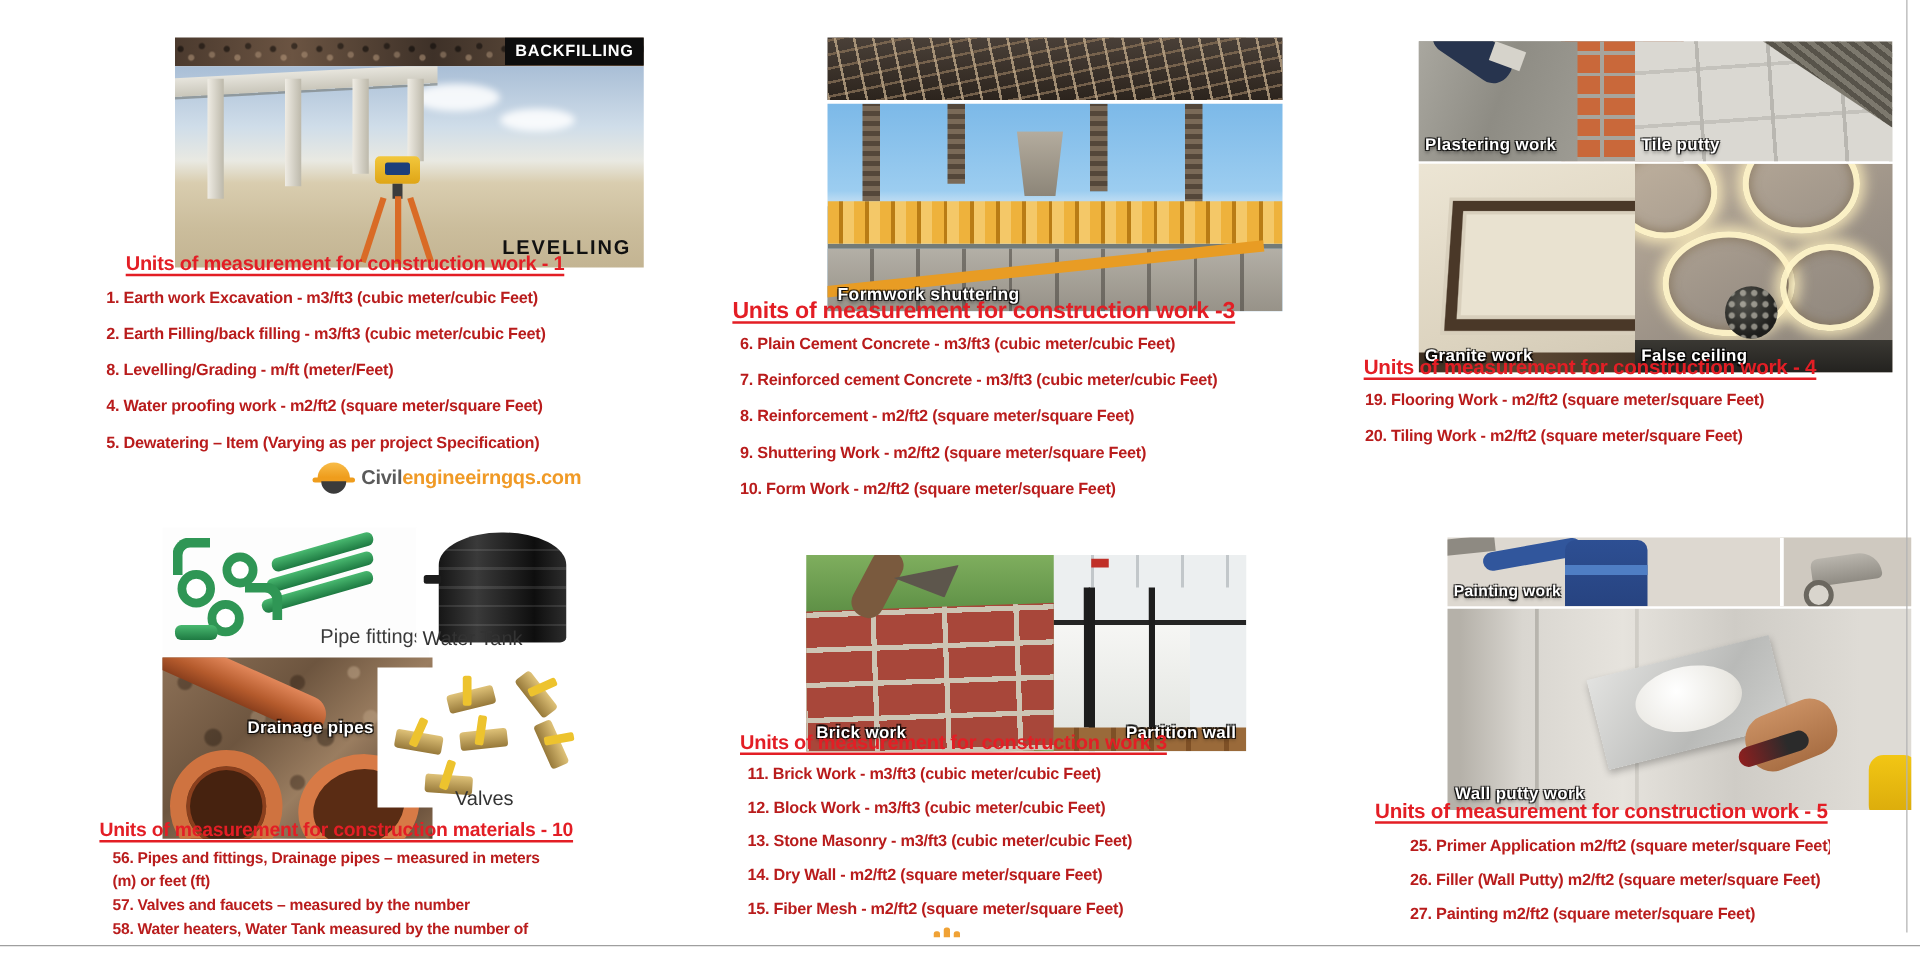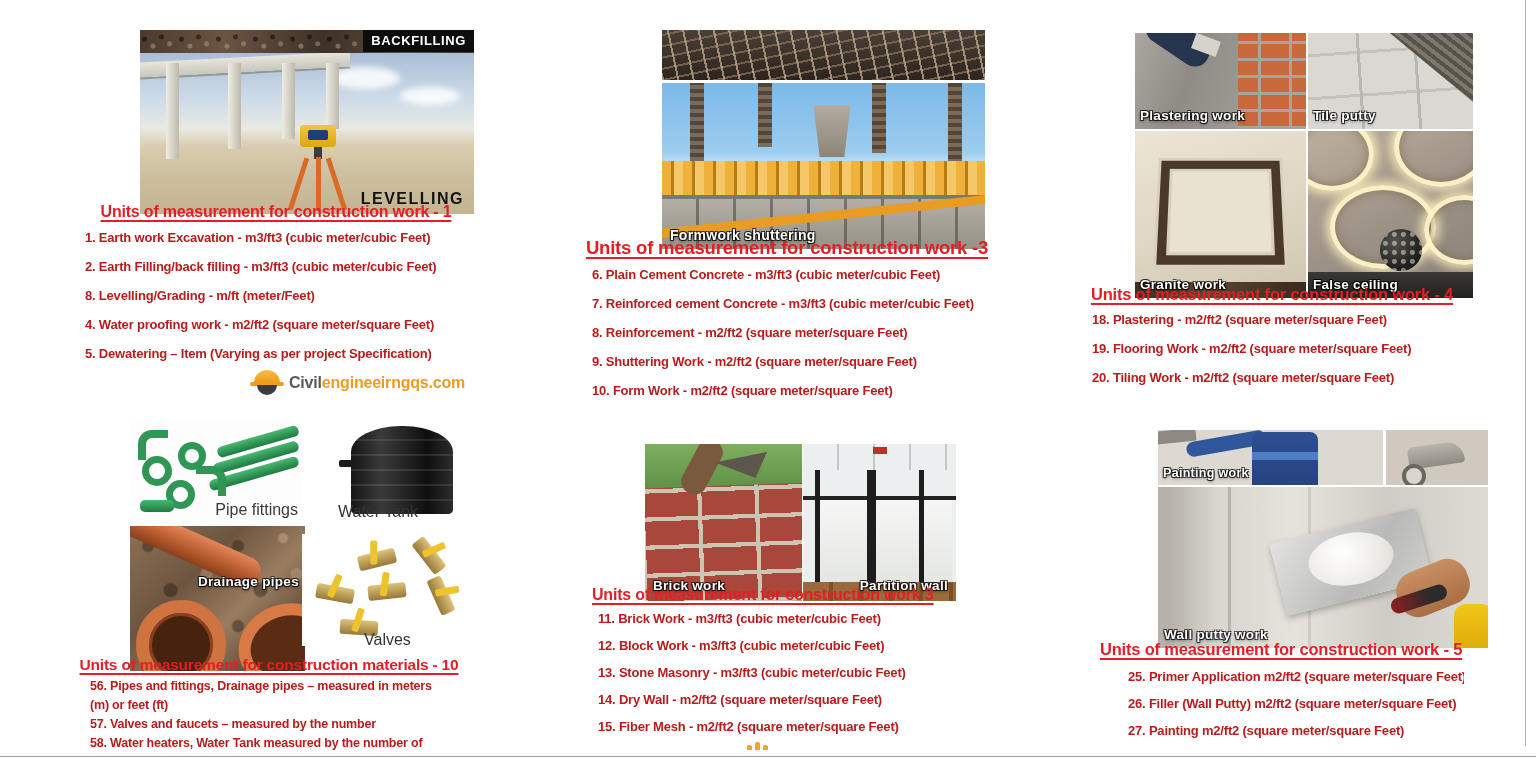--- a/index.html
+++ b/index.html
@@ -1,18 +1,18 @@
 <!DOCTYPE html>
 <html><head>
 <meta charset="utf-8">
 <style>
   html,body{margin:0;padding:0;background:#ffffff;}
   .page{position:relative;width:1536px;height:768px;background:#fff;overflow:hidden;
         font-family:"Liberation Sans",sans-serif;}
-  .photo{position:absolute;overflow:hidden;}
+  .photo{position:absolute;overflow:hidden;padding-left:41px;}
 
   
   .title{position:absolute;margin:0;color:#e31e25;font-weight:800;text-align:center;
          text-decoration:underline;text-decoration-thickness:2px;text-underline-offset:3px;
          letter-spacing:-0.2px;white-space:nowrap;}
   .list{position:absolute;overflow:hidden;}
   .item{color:#b91c1c;font-size:13px;font-weight:700;letter-spacing:-0.2px;
         white-space:nowrap;line-height:13px;margin-bottom:16px;}
   .list-tight .item{margin-bottom:14px;}
   .list-small .item{font-size:12.5px;white-space:normal;line-height:19px;margin-bottom:0;}
@@ -392,21 +392,20 @@
     <span class="fc-ring" style="left:22px;top:54px;width:96px;height:74px;"></span>
     <span class="fc-ring" style="left:116px;top:64px;width:70px;height:60px;"></span>
     <span class="fc-sphere"></span>
     <span class="fc-dark"></span>
     <span class="plabel" style="left:5px;bottom:6px;">False ceiling</span>
   </figure>
 
   <h2 class="title" style="left:1082px;top:285px;width:380px;font-size:16.5px;">Units of measurement for construction work - 4</h2>
 
   <div class="list" style="left:1092px;top:313px;width:370px;height:84px;">
-    <div class="item">18. Plastering - m2/ft2 (square meter/square Feet)</div>
     <div class="item">19. Flooring Work - m2/ft2 (square meter/square Feet)</div>
     <div class="item">20. Tiling Work - m2/ft2 (square meter/square Feet)</div>
   </div>
 
   <figure class="photo pt-photo">
     <span class="pt-arm"></span>
     <span class="pt-trowel"></span>
     <span class="pt-torso"></span>
     <span class="pt-strap"></span>
     <span class="pt-sub">

